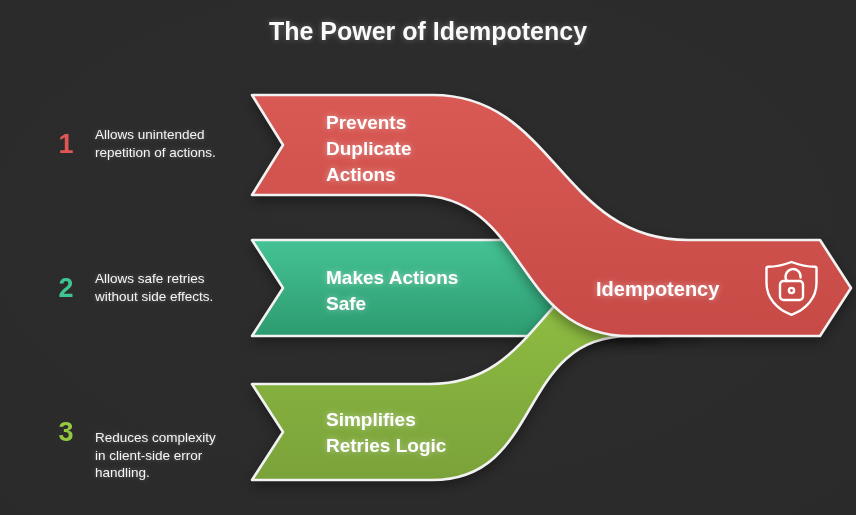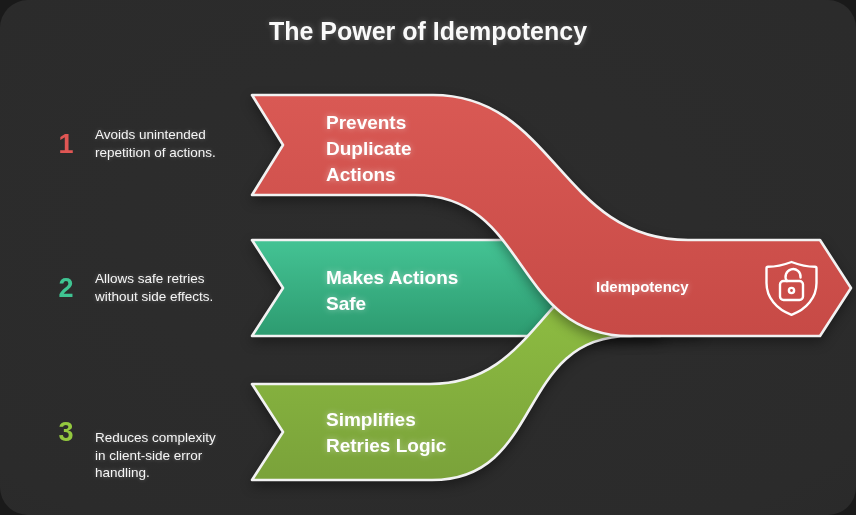--- a/index.html
+++ b/index.html
@@ -1,20 +1,19 @@
 <!DOCTYPE html>
 <html><head>
 <meta charset="utf-8">
 <style>
   html,body{margin:0;padding:0;background:#1a1a1a;}
   .canvas{
     position:relative;width:856px;height:515px;overflow:hidden;
     background:radial-gradient(120% 120% at 48% 45%, #2d2d2d 0%, #2b2b2b 55%, #252525 100%);
     font-family:"Liberation Sans", sans-serif;
-    border-radius:28px;
   }
   .abs{position:absolute;}
   svg.flow{position:absolute;left:0;top:0;}
   .band{filter:drop-shadow(0 5px 6px rgba(0,0,0,0.35));}
   .title{
     left:0;right:0;top:17px;text-align:center;
     font-size:25px;font-weight:bold;color:#fafafa;
     text-shadow:0 0 6px rgba(255,255,255,0.30);
     white-space:pre-line;
   }
@@ -30,21 +29,21 @@
     white-space:pre-line;
   }
   .band-label{
     left:302px;color:#ffffff;font-size:19px;font-weight:bold;line-height:26px;
     text-shadow:0 0 6px rgba(255,255,255,0.45);
     white-space:pre-line;
     margin-left:24px;
   }
   .result-label{
     left:596px;width:200px;top:278px;text-align:left;
-    color:#ffffff;font-size:15px;font-weight:bold;
+    color:#ffffff;font-size:20px;font-weight:bold;
     text-shadow:0 0 6px rgba(255,255,255,0.45);
     white-space:pre-line;
   }
 </style>
 </head>
 <body>
 
 <div class="canvas">
 
   <svg class="flow" width="856" height="515" viewBox="0 0 856 515">
@@ -78,21 +77,21 @@
                C 816.5 267.3 816 266.8 815 266.8 C 808 266.8 799.5 265 791.5 262 Z"></path>
       <path d="M 787 281 A 7.5 7.5 0 1 1 800.5 277.5"></path>
       <rect x="780" y="281" width="23" height="19" rx="3.5"></rect>
       <circle cx="791.5" cy="290.5" r="2.6"></circle>
     </g>
   </svg>
 
   <div class="abs title">The Power of Idempotency</div>
 
   <div class="abs item-number num-red" style="left:50px;top:130px;">1</div>
-  <div class="abs item-text" style="top:126px;">Avoids unintended
+  <div class="abs item-text" style="top:126px;">Allows unintended
 repetition of actions.</div>
 
   <div class="abs item-number num-teal" style="left:50px;top:274px;">2</div>
   <div class="abs item-text" style="top:270px;">Allows safe retries
 without side effects.</div>
 
   <div class="abs item-number num-green" style="left:50px;top:418px;">3</div>
   <div class="abs item-text" style="top:405px;margin-top:24px;">Reduces complexity
 in client-side error
 handling.</div>

